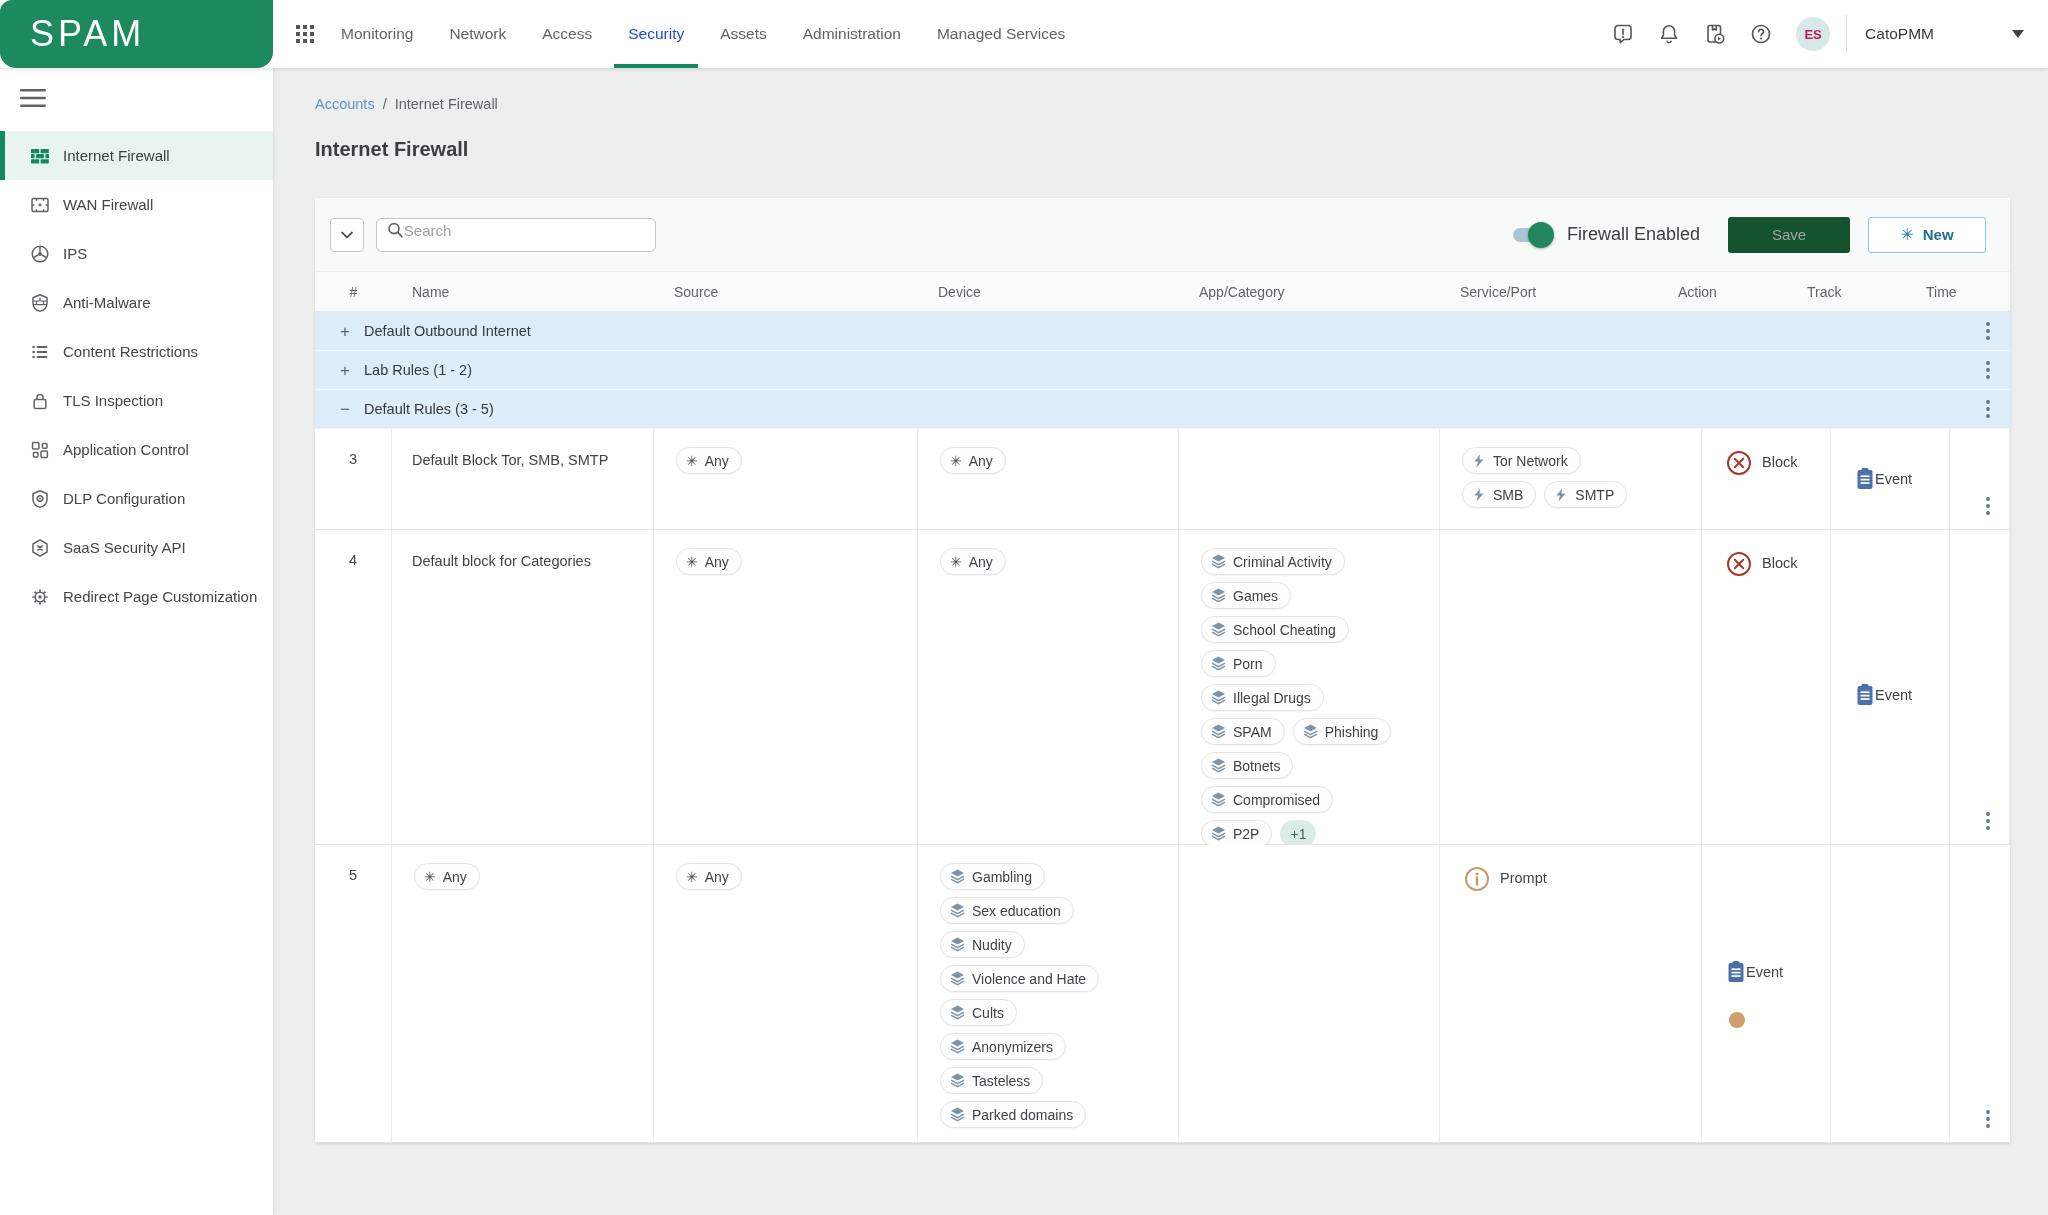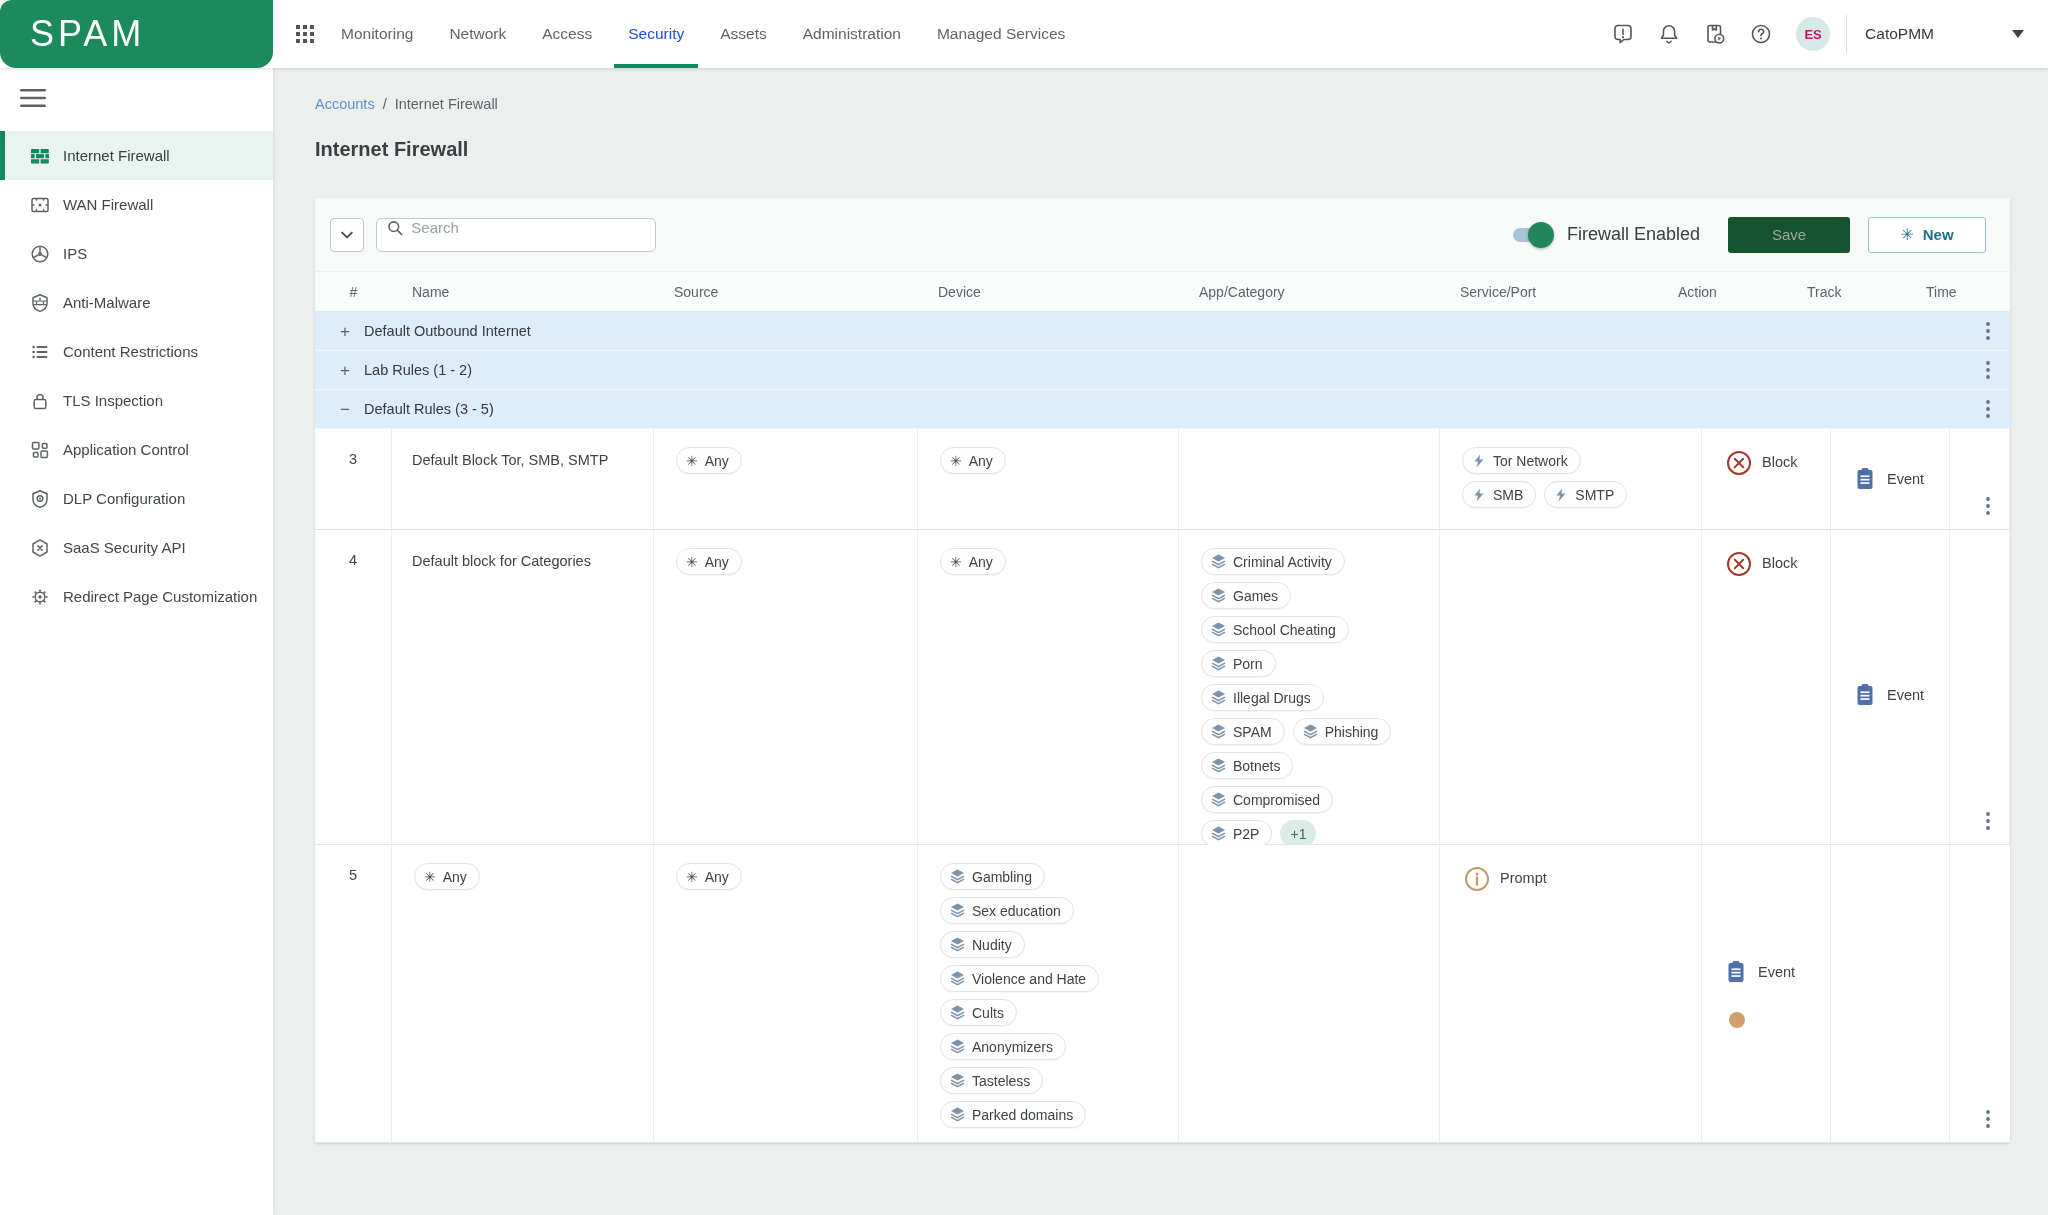--- a/index.html
+++ b/index.html
@@ -66,21 +66,21 @@
     position:absolute; left:42px; top:130px; width:1695px; background:#ffffff;
     box-shadow:0 1px 3px rgba(0,0,0,.12); border-radius:2px;
   }
   .toolbar { height:74px; background:#f8f9f9; display:flex; align-items:center; padding:0 24px 0 15px; border-bottom:1px solid #eef0f0; }
   .dd-btn {
     width:34px; height:34px; background:#fff; border:1px solid #c3c7c9; border-radius:4px;
     display:flex; align-items:center; justify-content:center; cursor:pointer; color:#44484c;
   }
   .search-box {
     margin-left:12px; width:280px; height:34px; background:#fff; border:1px solid #c3c7c9;
-    border-radius:6px; display:flex; align-items:flex-start; padding:0 10px; gap:8px;
+    border-radius:6px; display:flex; align-items:flex-end; padding:12px 10px; 
   }
   .search-box input { border:none; outline:none; font-size:15px; color:#3f4347; width:100%; font-family:inherit; background:transparent; }
   .search-box input::placeholder { color:#9aa0a6; }
   .toolbar .spacer { flex:1; }
   .toggle { position:relative; width:38px; height:14px; background:#a9c4d4; border-radius:7px; cursor:pointer; }
   .toggle .knob {
     position:absolute; right:-3px; top:-6px; width:26px; height:26px; border-radius:50%;
     background:#21865c; box-shadow:0 1px 3px rgba(0,0,0,.3);
   }
   .toggle-label { margin-left:16px; font-size:18px; color:#3c4043; }
@@ -130,21 +130,21 @@
   }
   .chip .ast { font-size:14px; color:#46494d; line-height:1; }
   .badge-more {
     display:inline-flex; align-items:center; height:27px; padding:0 10px; border-radius:15px;
     background:#dbece4; color:#3f6458; font-size:14px;
   }
   .c-action { padding:21px 0 0 24px; display:flex; align-items:flex-start; gap:10px; font-size:14.5px; color:#3f4347; }
   .c-action svg { flex:0 0 auto; }
   .c-action span { margin-top:4px; }
   .c-track { display:flex; flex-direction:column; justify-content:center; align-items:flex-start; padding-left:24px; gap:28px; }
-  .track-event { display:flex; align-items:center; gap:12px; font-size:14.5px; color:#3f4347; }
+  .track-event { display:flex; align-items:center; font-size:14.5px; color:#3f4347; }
   .status-dot { width:16px; height:16px; border-radius:50%; background:#cfa06c; margin-left:3px; }
   .rulerow .kebab { bottom:14px; }
 </style>
 </head>
 <body>
 
 <header class="topbar">
   <div class="logo">
     <span>SPAM</span>
   </div>

